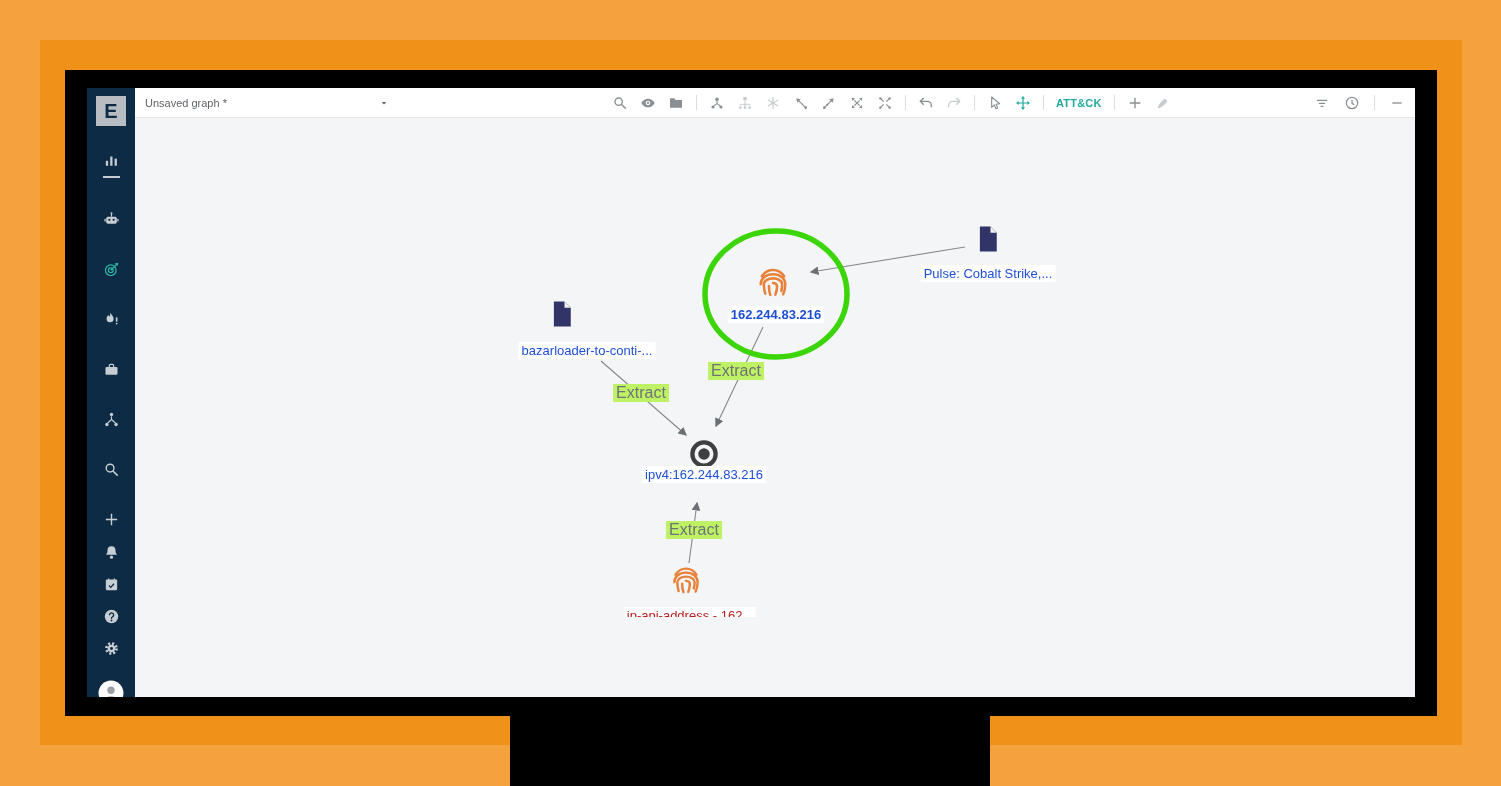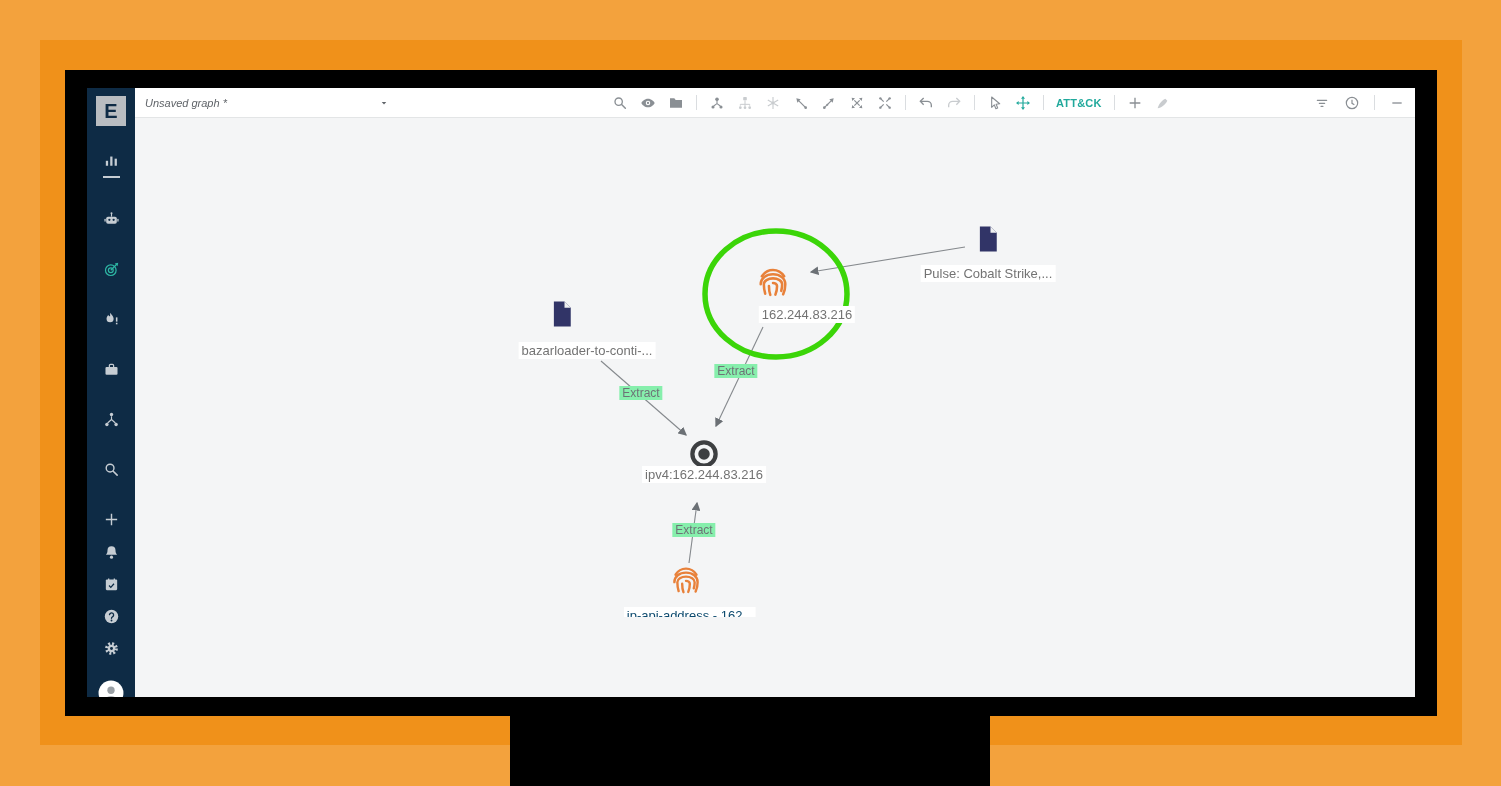--- a/index.html
+++ b/index.html
@@ -33,49 +33,49 @@
   .side-ic.active { color: #2EB8A5; }
   .chart-wrap { border-bottom: 2px solid #C6CDD3; padding-bottom: 2px; }
   .avatar-ic { width: 26px; height: 26px; margin-top: 8px; margin-bottom: -9px; }
 
   
   .main { flex: 1; display: flex; flex-direction: column; min-width: 0; }
   .toolbar {
     height: 30px; background: #fff; border-bottom: 1px solid #E3E5E6;
     display: flex; align-items: center; flex-shrink: 0;
   }
-  .tb-titlewrap { position: relative; width: 245px; margin-left: 10px; flex-shrink: 0; display: flex; align-items: center; font-style: italic; }
+  .tb-titlewrap { position: relative; width: 245px; margin-left: 10px; flex-shrink: 0; display: flex; align-items: center; }
   .tb-title { font-size: 11px; color: #5F6368; }
   .tb-caret { position: absolute; right: 0; width: 12px; height: 12px; color: #5F6368; cursor: pointer; }
   .tb-icons { display: flex; align-items: center; gap: 12px; margin-left: 222px; }
   .tb-right { display: flex; align-items: center; gap: 14px; margin-left: auto; margin-right: 10px; }
   .ic { width: 16px; height: 16px; color: #8A8F94; cursor: pointer; flex-shrink: 0; }
   .ic.disabled { color: #C9CCCF; cursor: default; }
   .ic.teal { color: #21A99C; }
   .tb-div { width: 1px; height: 15px; background: #DADDE0; }
   .attack { font-size: 11px; font-weight: bold; color: #21A99C; letter-spacing: .2px; cursor: pointer; }
 
   
   .canvas { flex: 1; position: relative; background: #F4F5F6; overflow: hidden; }
   .edges-svg { position: absolute; left: 0; top: 0; width: 1280px; height: 579px; }
   .gnode { position: absolute; transform: translate(-50%, -50%); cursor: pointer; }
   .gnode svg { display: block; }
   .nlabel {
     position: absolute; transform: translateX(-50%);
-    background: #fff; color: #737373; font-size: 13px;
+    background: #fff; color: #1d4ed8; font-size: 13px;
     padding: 1px 3px; white-space: nowrap; cursor: pointer;
   }
   .elabel {
     position: absolute; transform: translate(-50%, -50%);
-    background: #86efac; color: #6D7276; font-size: 12px;
+    background: #bef264; color: #6D7276; font-size: 16px;
     padding: 0 3px; white-space: nowrap;
   }
   .label-clip { position: absolute; transform: translateX(-50%); height: 11px; overflow: hidden; }
   .label-clip .inner {
-    background: #fff; color: #0c4a6e; font-size: 13px; padding: 1px 3px; white-space: nowrap; display: inline-block;
+    background: #fff; color: #b91c1c; font-size: 13px; padding: 1px 3px; white-space: nowrap; display: inline-block;
   }
 </style>
 </head>
 <body>
 
 <svg width="0" height="0" style="position:absolute" aria-hidden="true">
   <defs>
     <symbol id="sym-search" viewBox="0 0 24 24">
         <circle cx="10" cy="10" r="5.5" fill="none" stroke="currentColor" stroke-width="2"></circle>
         <path d="M14.4 14.4 L20 20" stroke="currentColor" stroke-width="2.2" stroke-linecap="round"></path>
@@ -398,21 +398,21 @@
             <line x1="554" y1="445" x2="562" y2="385" marker-end="url(#arr)"></line>
           </g>
           <ellipse cx="641" cy="176" rx="71" ry="63" fill="none" stroke="#3BD508" stroke-width="5.5"></ellipse>
         </svg>
 
         <div class="gnode" style="left:638px; top:164px;">
           <svg width="36" height="36" style="color:#E8813A">
               <use href="#sym-fingerprint"></use>
             </svg>
         </div>
-        <div class="nlabel" style="left:672px; top:188px;">162.244.83.216</div>
+        <div class="nlabel" style="left:641px; top:188px;font-weight:bold;">162.244.83.216</div>
 
         <div class="gnode" style="left:853px; top:121px;">
           <svg width="30" height="30" style="color:#313467">
               <use href="#sym-file"></use>
             </svg>
         </div>
         <div class="nlabel" style="left:853px; top:147px;">Pulse: Cobalt Strike,...</div>
 
         <div class="gnode" style="left:427px; top:196px;">
           <svg width="30" height="30" style="color:#313467">

